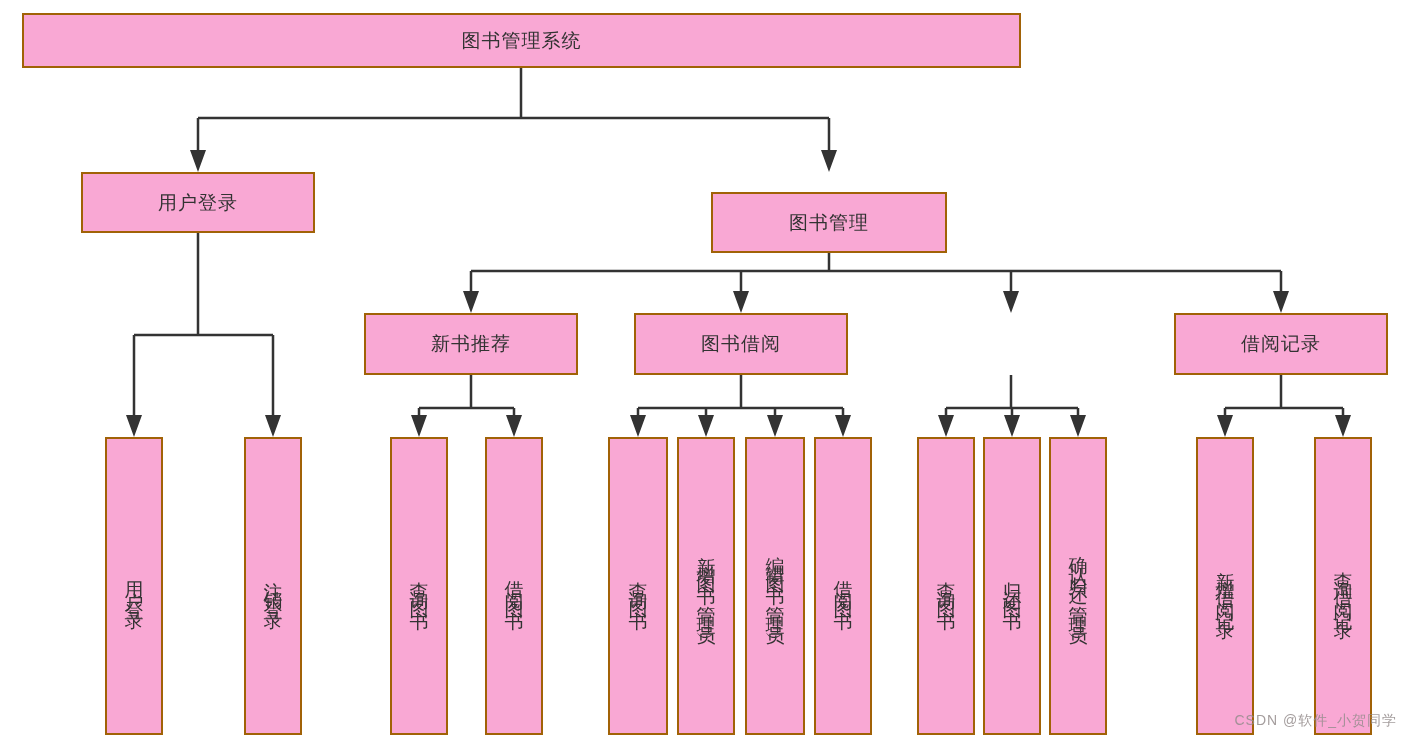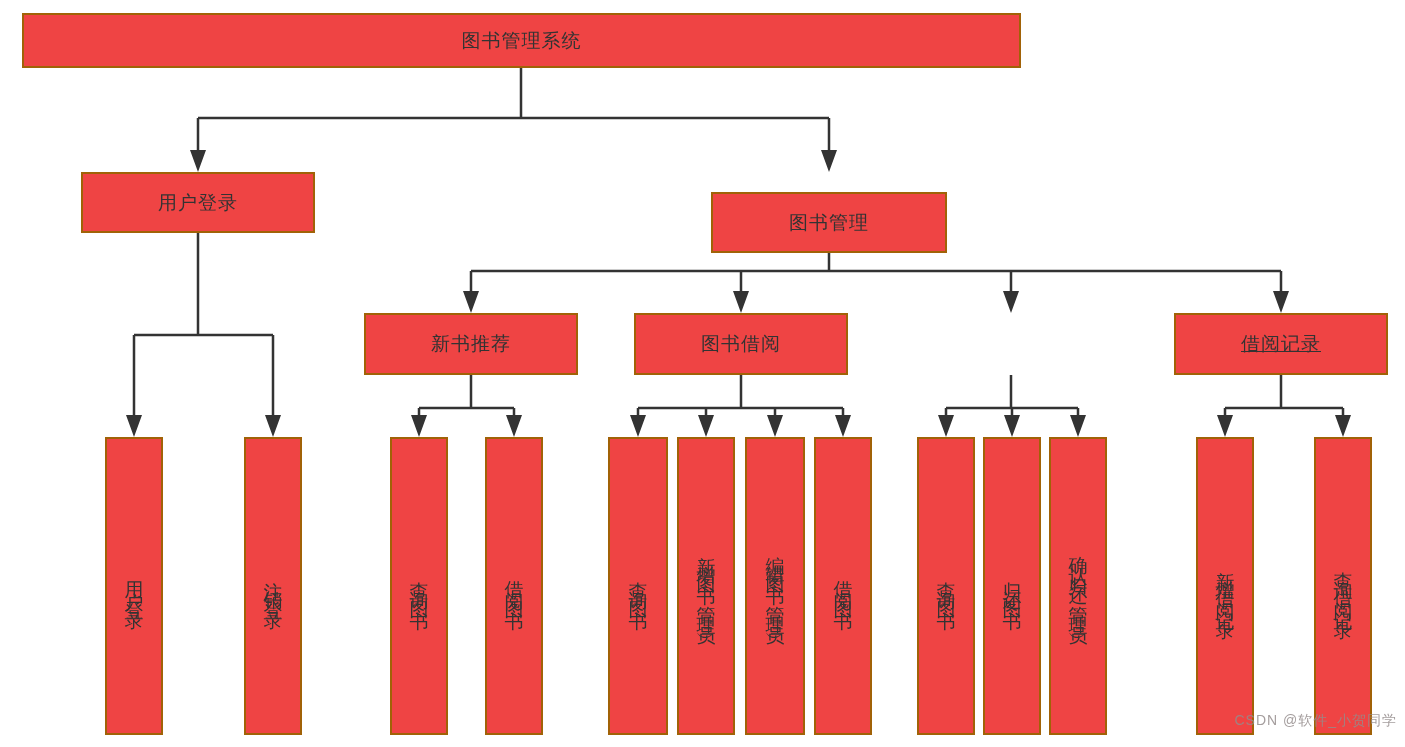--- a/index.html
+++ b/index.html
@@ -2,42 +2,42 @@
 <html><head>
 <meta charset="utf-8">
 <style>
   html,body { margin:0; padding:0; background:#ffffff; }
   .canvas {
     position:relative; width:1405px; height:747px; background:#ffffff;
     font-family:"Liberation Sans","DejaVu Sans",sans-serif; color:#333333; overflow:hidden;
   }
   svg.connectors { position:absolute; left:0; top:0; width:1405px; height:747px; }
   .box {
-    position:absolute; box-sizing:border-box; border:2px solid #a16207; background:#ef4444;
+    position:absolute; box-sizing:border-box; border:2px solid #a16207; background:#f9a8d4;
     display:flex; align-items:center; justify-content:center;
     font-size:19px; letter-spacing:1px; white-space:nowrap;
   }
   .hbox { border-width:2.5px; }
   .vbox {
     writing-mode:vertical-rl; text-orientation:mixed;
     letter-spacing:10px; font-size:19px;
   }
   .watermark {
     position:absolute; top:712px; right:8px;
     font-size:14px; letter-spacing:1px; color:rgba(148,140,140,0.85);
     white-space:nowrap; pointer-events:none;
   }
   
   #n-root  { left:22px;  top:13px;  width:999px; height:55px; }
   #n-login { left:81px;  top:172px; width:234px; height:61px; }
   #n-mgmt  { left:711px; top:172px; width:236px; height:61px;margin-top:20px; }
   #n-l3-0  { left:364px; top:313px; width:214px; height:62px; }
   #n-l3-1  { left:634px; top:313px; width:214px; height:62px; }
   #n-l3-2  { left:904px; top:313px; width:214px; height:62px; }
-  #n-l3-3  { left:1174px;top:313px; width:214px; height:62px;text-decoration:underline; }
+  #n-l3-3  { left:1174px;top:313px; width:214px; height:62px; }
   .leaf { top:437px; height:298px; width:58px; }
   #lf-0  { left:105px; }
   #lf-1  { left:244px; }
   #lf-2  { left:390px; }
   #lf-3  { left:485px; }
   #lf-4  { left:608px; width:60px; }
   #lf-5  { left:677px; }
   #lf-6  { left:745px; width:60px; }
   #lf-7  { left:814px; }
   #lf-8  { left:917px; }

